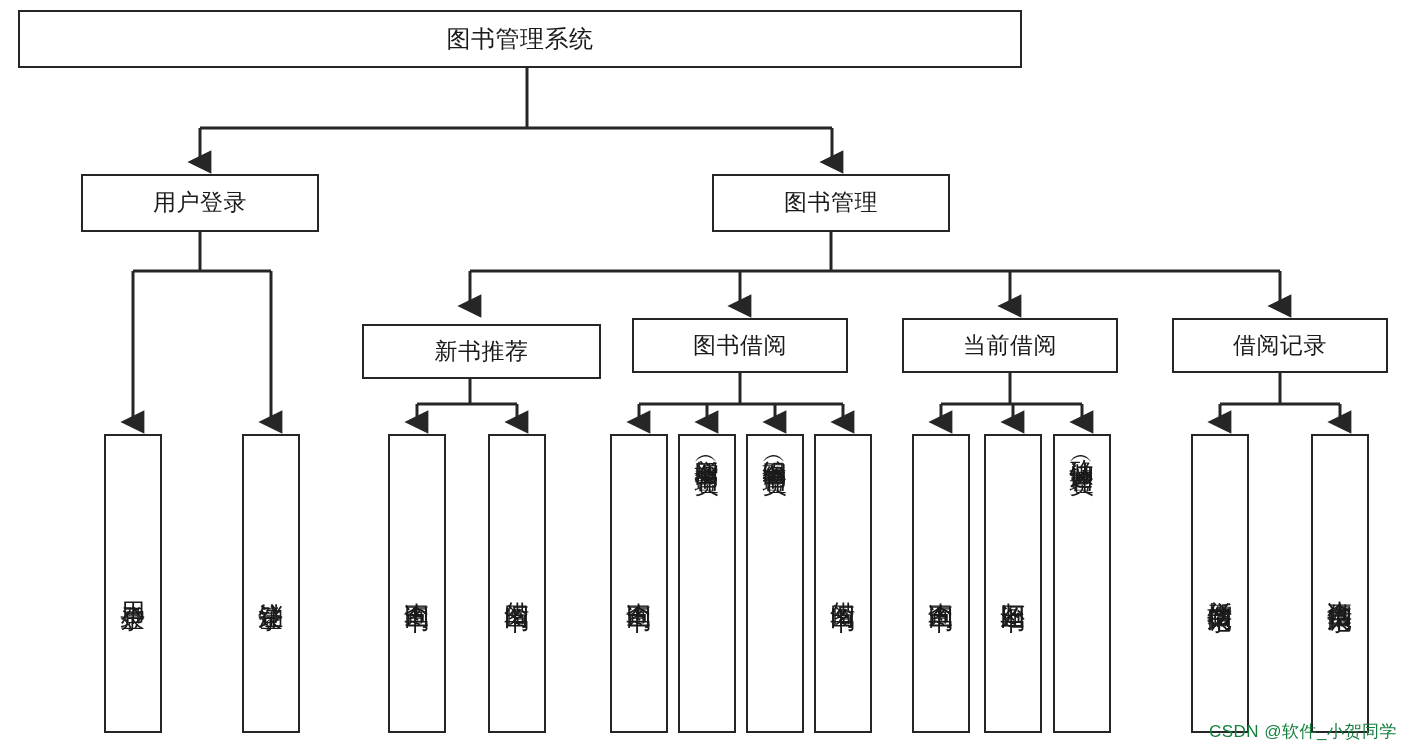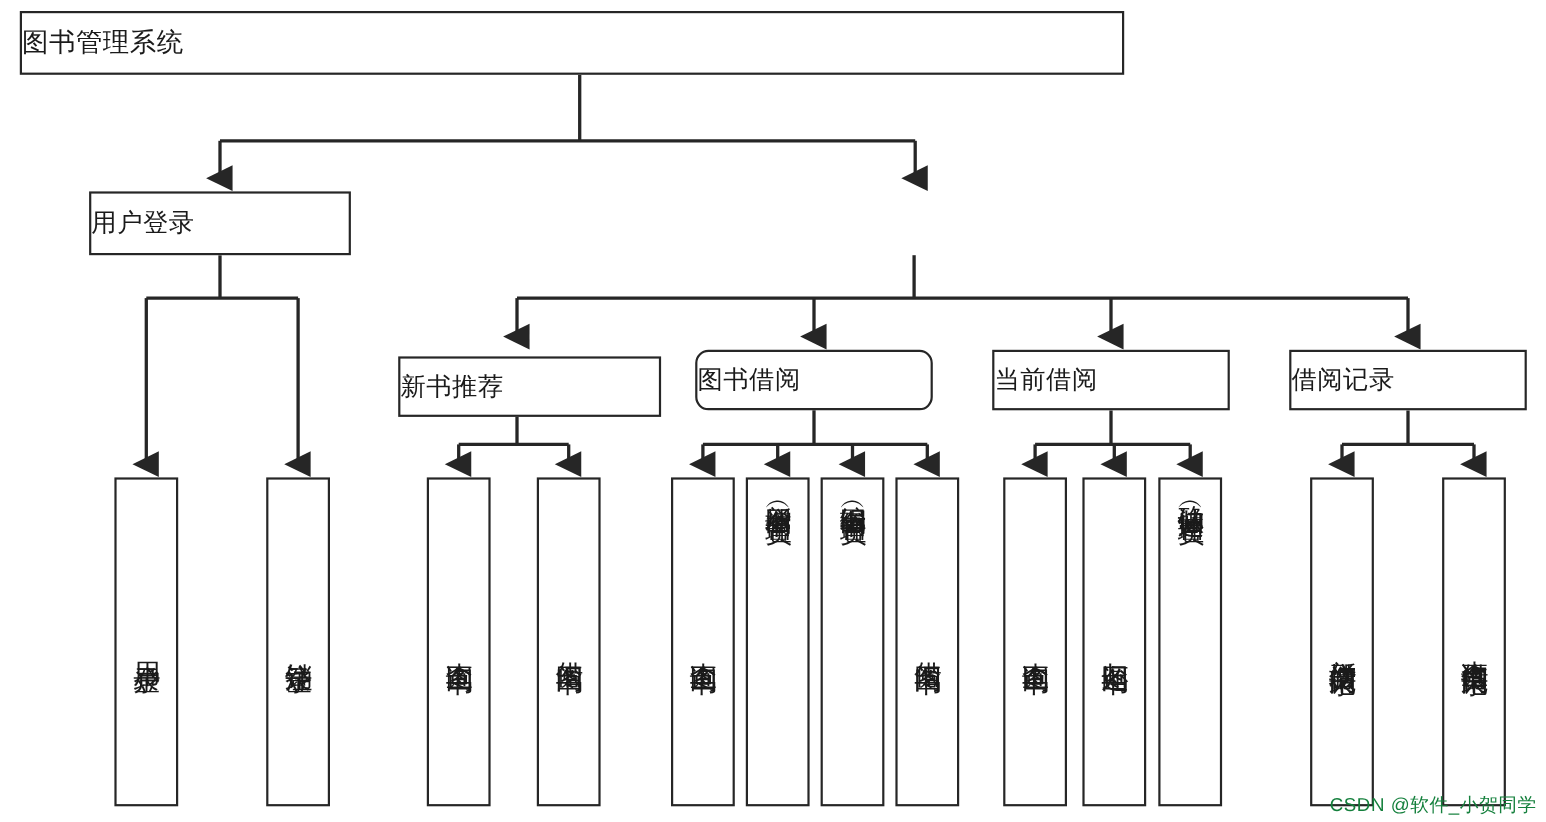--- a/index.html
+++ b/index.html
@@ -25,20 +25,21 @@
     height: 747px;
     pointer-events: none;
   }
   .node {
     position: absolute;
     box-sizing: border-box;
     background: #ffffff;
     border: 2px solid #262626;
     display: flex;
     align-items: center;
+    justify-content: center;
     color: #1a1a1a;
   }
   .node-label {
     text-align: center;
     line-height: 1.18;
     white-space: pre-line;
     letter-spacing: 0.5px;
   }
   .node.horizontal .node-label {
     font-size: 23px;
@@ -127,25 +128,28 @@
     </g>
   </svg>
 
   <div class="node root horizontal" style="left:18px; top:10px; width:1004px; height:58px;">
     <span class="node-label">图书管理系统</span>
   </div>
 
   <div class="node horizontal" style="left:81px; top:174px; width:238px; height:58px;">
     <span class="node-label">用户登录</span>
   </div>
+  <div class="node horizontal" style="left:712px; top:174px; width:238px; height:58px;">
+    <span class="node-label">图书管理</span>
+  </div>
 
   <div class="node horizontal" style="left:362px; top:324px; width:239px; height:55px;">
     <span class="node-label">新书推荐</span>
   </div>
-  <div class="node horizontal" style="left:632px; top:318px; width:216px; height:55px;border-radius:12px;">
+  <div class="node horizontal" style="left:632px; top:318px; width:216px; height:55px;">
     <span class="node-label">图书借阅</span>
   </div>
   <div class="node horizontal" style="left:1172px; top:318px; width:216px; height:55px;">
     <span class="node-label">借阅记录</span>
   </div>
   <div class="node horizontal" style="left:902px; top:318px; width:216px; height:55px;">
     <span class="node-label">当前借阅</span>
   </div>
 
   <div class="node vertical" style="left:104px; top:434px; width:58px; height:299px; align-items:center;">

